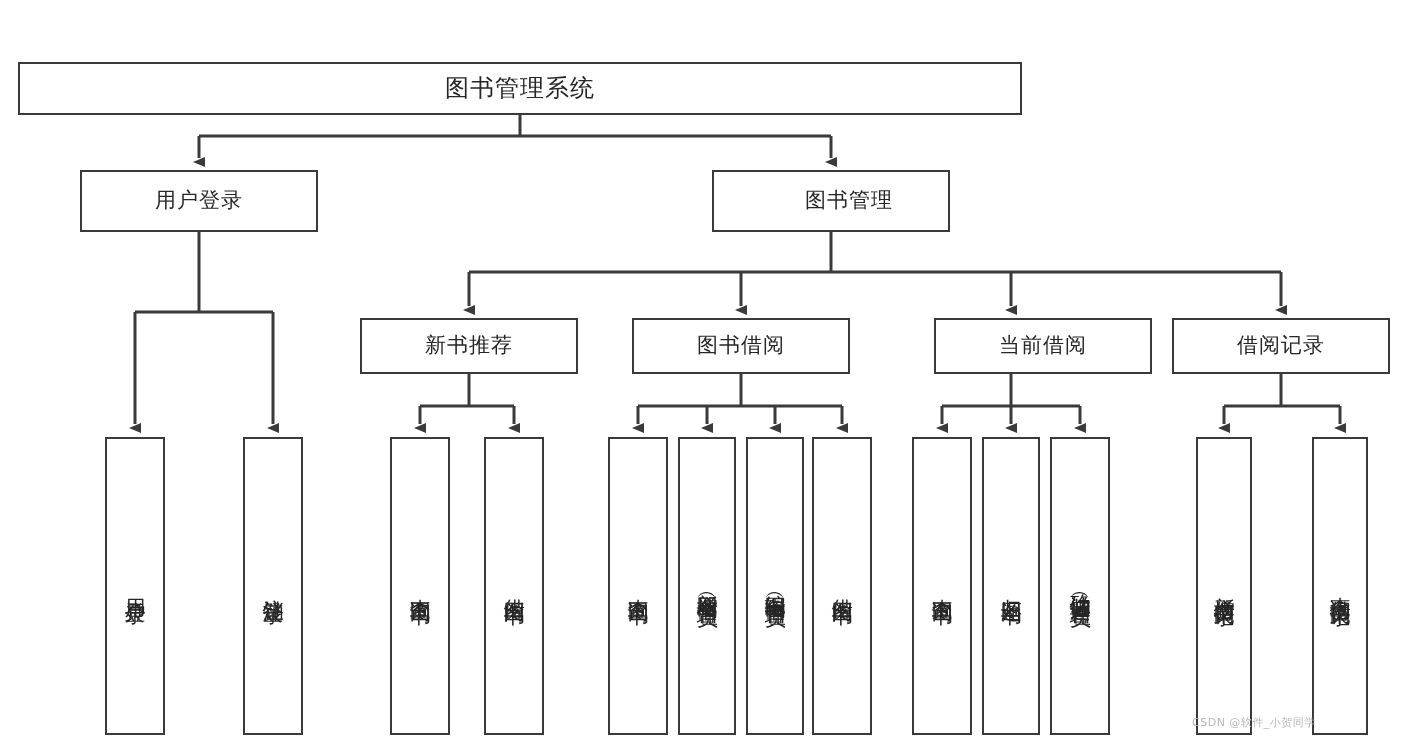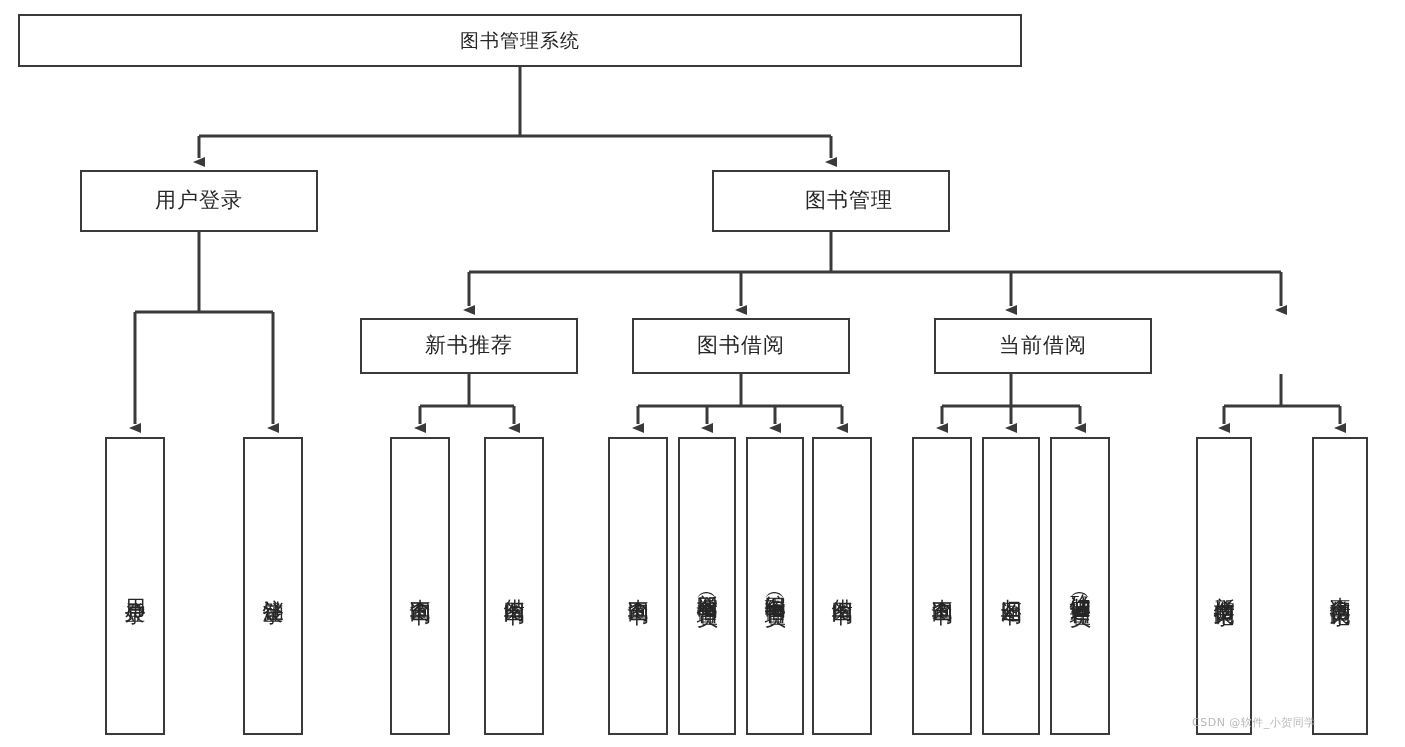--- a/index.html
+++ b/index.html
@@ -35,21 +35,21 @@
     line-height:1.25;
     padding:6px 0;
     text-align:center;
   }
   .node.vert .vtext{
     writing-mode:vertical-rl;
     text-orientation:upright;
     display:block;
     white-space:pre-line;
   }
-  #root-node{font-size:19px;}
+  #root-node{font-size:24px;margin-top:48px;}
   .watermark{
     position:absolute;
     font-size:11px;
     color:#b9b9b9;
     letter-spacing:0.5px;
     white-space:nowrap;
     font-family:"DejaVu Sans","Liberation Sans",sans-serif;
   }
 </style>
 </head>
@@ -108,20 +108,21 @@
   </svg>
 
   <div class="node horiz" id="root-node" style="left: 18px; top: 14px; width: 1004px; height: 53px;">图书管理系统</div>
 
   <div class="node horiz" style="left: 80px; top: 170px; width: 238px; height: 62px;">用户登录</div>
   <div class="node horiz" style="left: 712px; top: 170px; width: 238px; height: 62px; padding-left: 36px;">图书管理</div>
 
   <div class="node horiz" style="left: 632px; top: 318px; width: 218px; height: 56px;">图书借阅</div>
   <div class="node horiz" style="left: 360px; top: 318px; width: 218px; height: 56px;">新书推荐</div>
   <div class="node horiz" style="left: 902px; top: 318px; width: 218px; height: 56px; margin-left: 32px;">当前借阅</div>
+  <div class="node horiz" style="left: 1172px; top: 318px; width: 218px; height: 56px;">借阅记录</div>
 
   <div class="node vert" style="left: 105px; top: 437px; width: 60px; height: 298px;">
       <span class="vtext">用户登录</span>
     </div>
   <div class="node vert" style="left: 243px; top: 437px; width: 60px; height: 298px;">
       <span class="vtext">注销登录</span>
     </div>
   <div class="node vert" style="left: 390px; top: 437px; width: 60px; height: 298px;">
       <span class="vtext">查询图书</span>
     </div>

